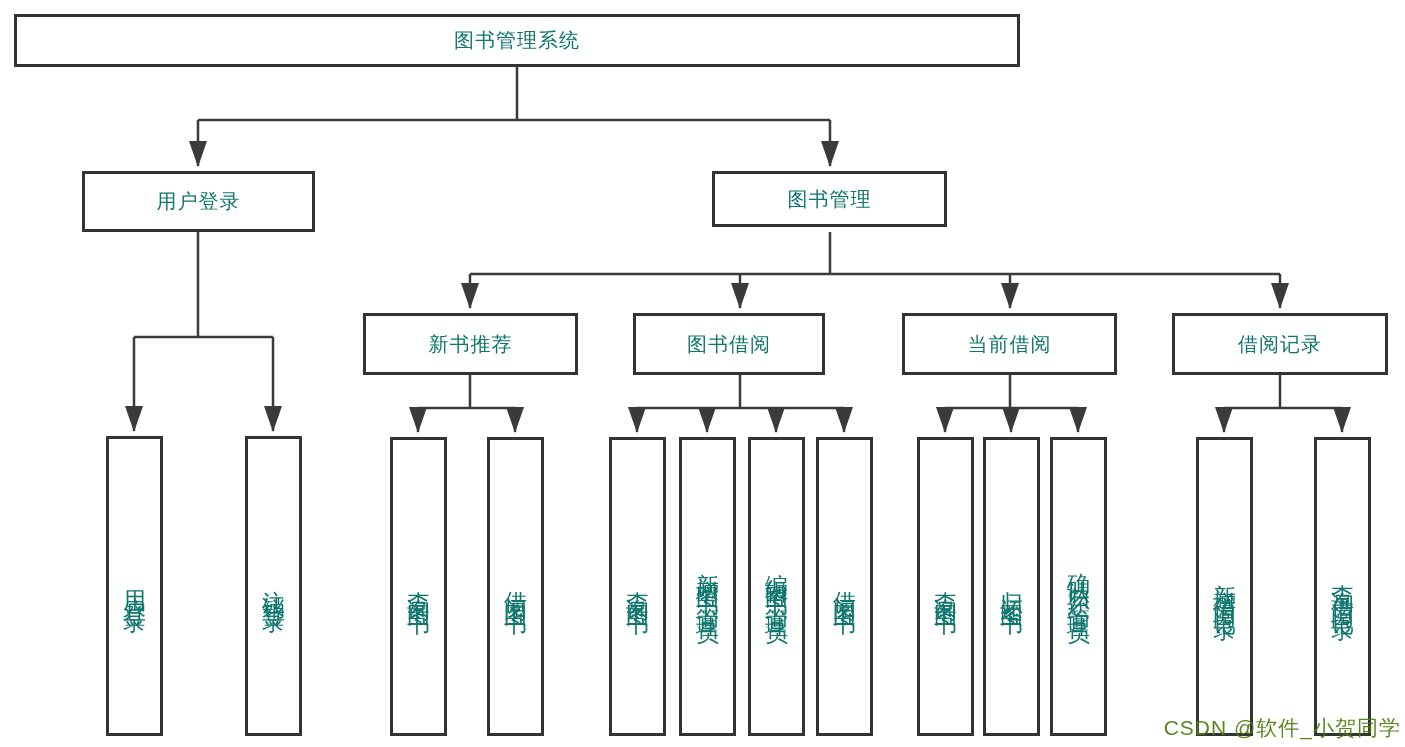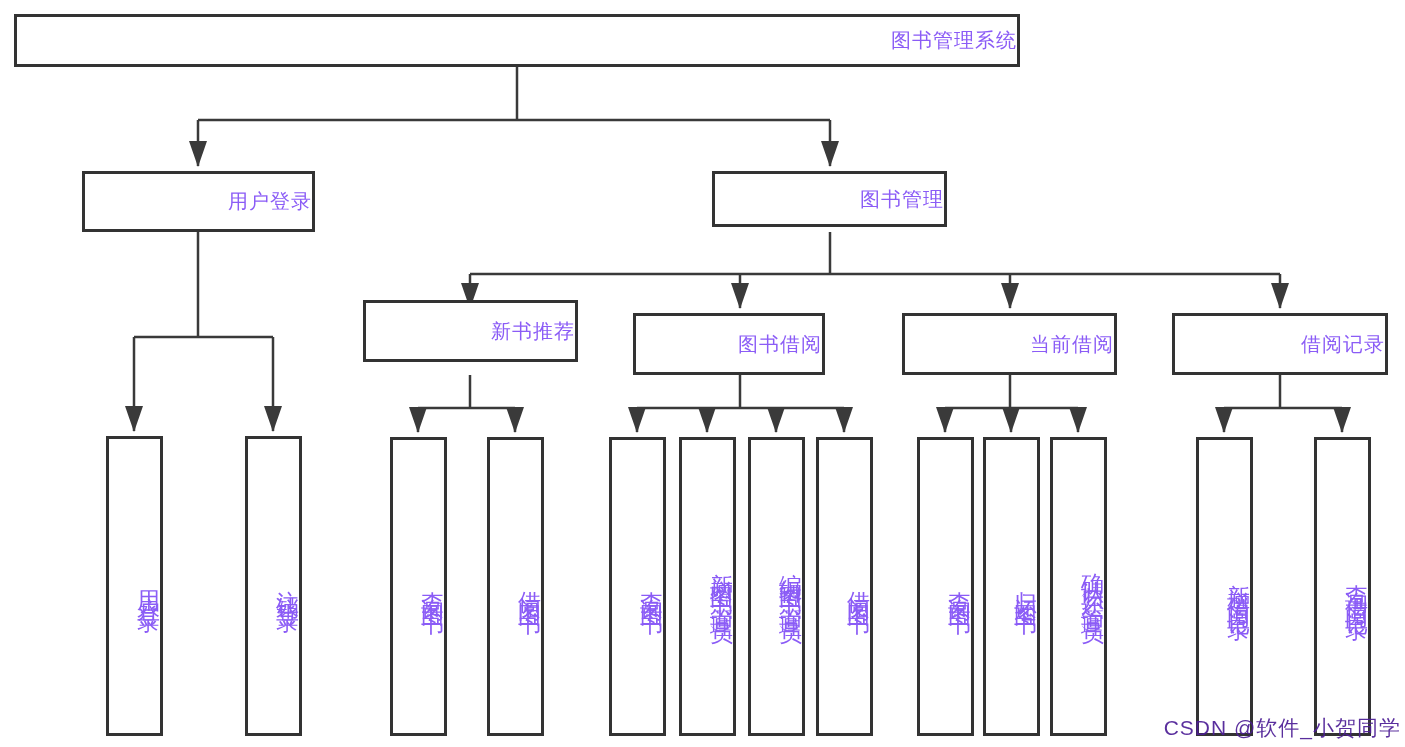--- a/index.html
+++ b/index.html
@@ -3,62 +3,62 @@
 <meta charset="utf-8">
 <style>
   html,body{margin:0;padding:0;background:#ffffff;}
   body{font-family:"Liberation Sans","DejaVu Sans",sans-serif;}
   #canvas{position:relative;width:1405px;height:747px;background:#ffffff;overflow:hidden;}
   #wires{position:absolute;left:0;top:0;width:1405px;height:747px;}
   .box{
     position:absolute;
     border:3px solid #333333;
     background:#ffffff;
-    color:#8b5cf6;
-    display:flex;align-items:center;justify-content:flex-end;
+    color:#0f766e;
+    display:flex;align-items:center;justify-content:center;
     box-sizing:border-box;
     text-align:center;
   }
   .hbox{font-size:20px;letter-spacing:1px;}
   .vbox{font-size:23px;}
   .vbox .vtext{
     writing-mode:vertical-rl;
     text-orientation:mixed;
     letter-spacing:7px;
     line-height:1;
     white-space:nowrap;
   }
   
   #root-box{left:14px;top:14px;width:1006px;height:53px;}
   
   #b-user-login{left:82px;top:171px;width:233px;height:61px;}
   #b-book-mgmt{left:712px;top:171px;width:235px;height:56px;}
   
-  #s-new-book{left:363px;top:300px;width:215px;height:62px;}
+  #s-new-book{left:363px;top:313px;width:215px;height:62px;}
   #s-borrow{left:633px;top:313px;width:192px;height:62px;}
   #s-current{left:902px;top:313px;width:215px;height:62px;}
   #s-records{left:1172px;top:313px;width:216px;height:62px;}
   
   .leaf{top:437px;width:57px;height:299px;}
   #l-ul-login{left:106px;top:436px;height:300px;}
   #l-ul-logout{left:245px;top:436px;height:300px;}
   #l-nb-query{left:390px;}
   #l-nb-borrow{left:487px;}
   #l-bb-query{left:609px;}
   #l-bb-add{left:679px;}
   #l-bb-edit{left:748px;}
   #l-bb-borrow{left:816px;}
   #l-cb-query{left:917px;}
   #l-cb-return{left:983px;}
   #l-cb-confirm{left:1050px;}
   #l-br-add{left:1196px;}
   #l-br-query{left:1314px;}
   #watermark{
     position:absolute;right:4px;bottom:5px;
-    font-size:21px;color:#4c1d95;opacity:0.92;
+    font-size:21px;color:#4d7c0f;opacity:0.92;
     letter-spacing:1px;z-index:5;
   }
 </style>
 </head>
 <body>
 
 <div id="canvas">
 
   <svg id="wires" viewBox="0 0 1405 747" xmlns="http://www.w3.org/2000/svg">
     <defs>

